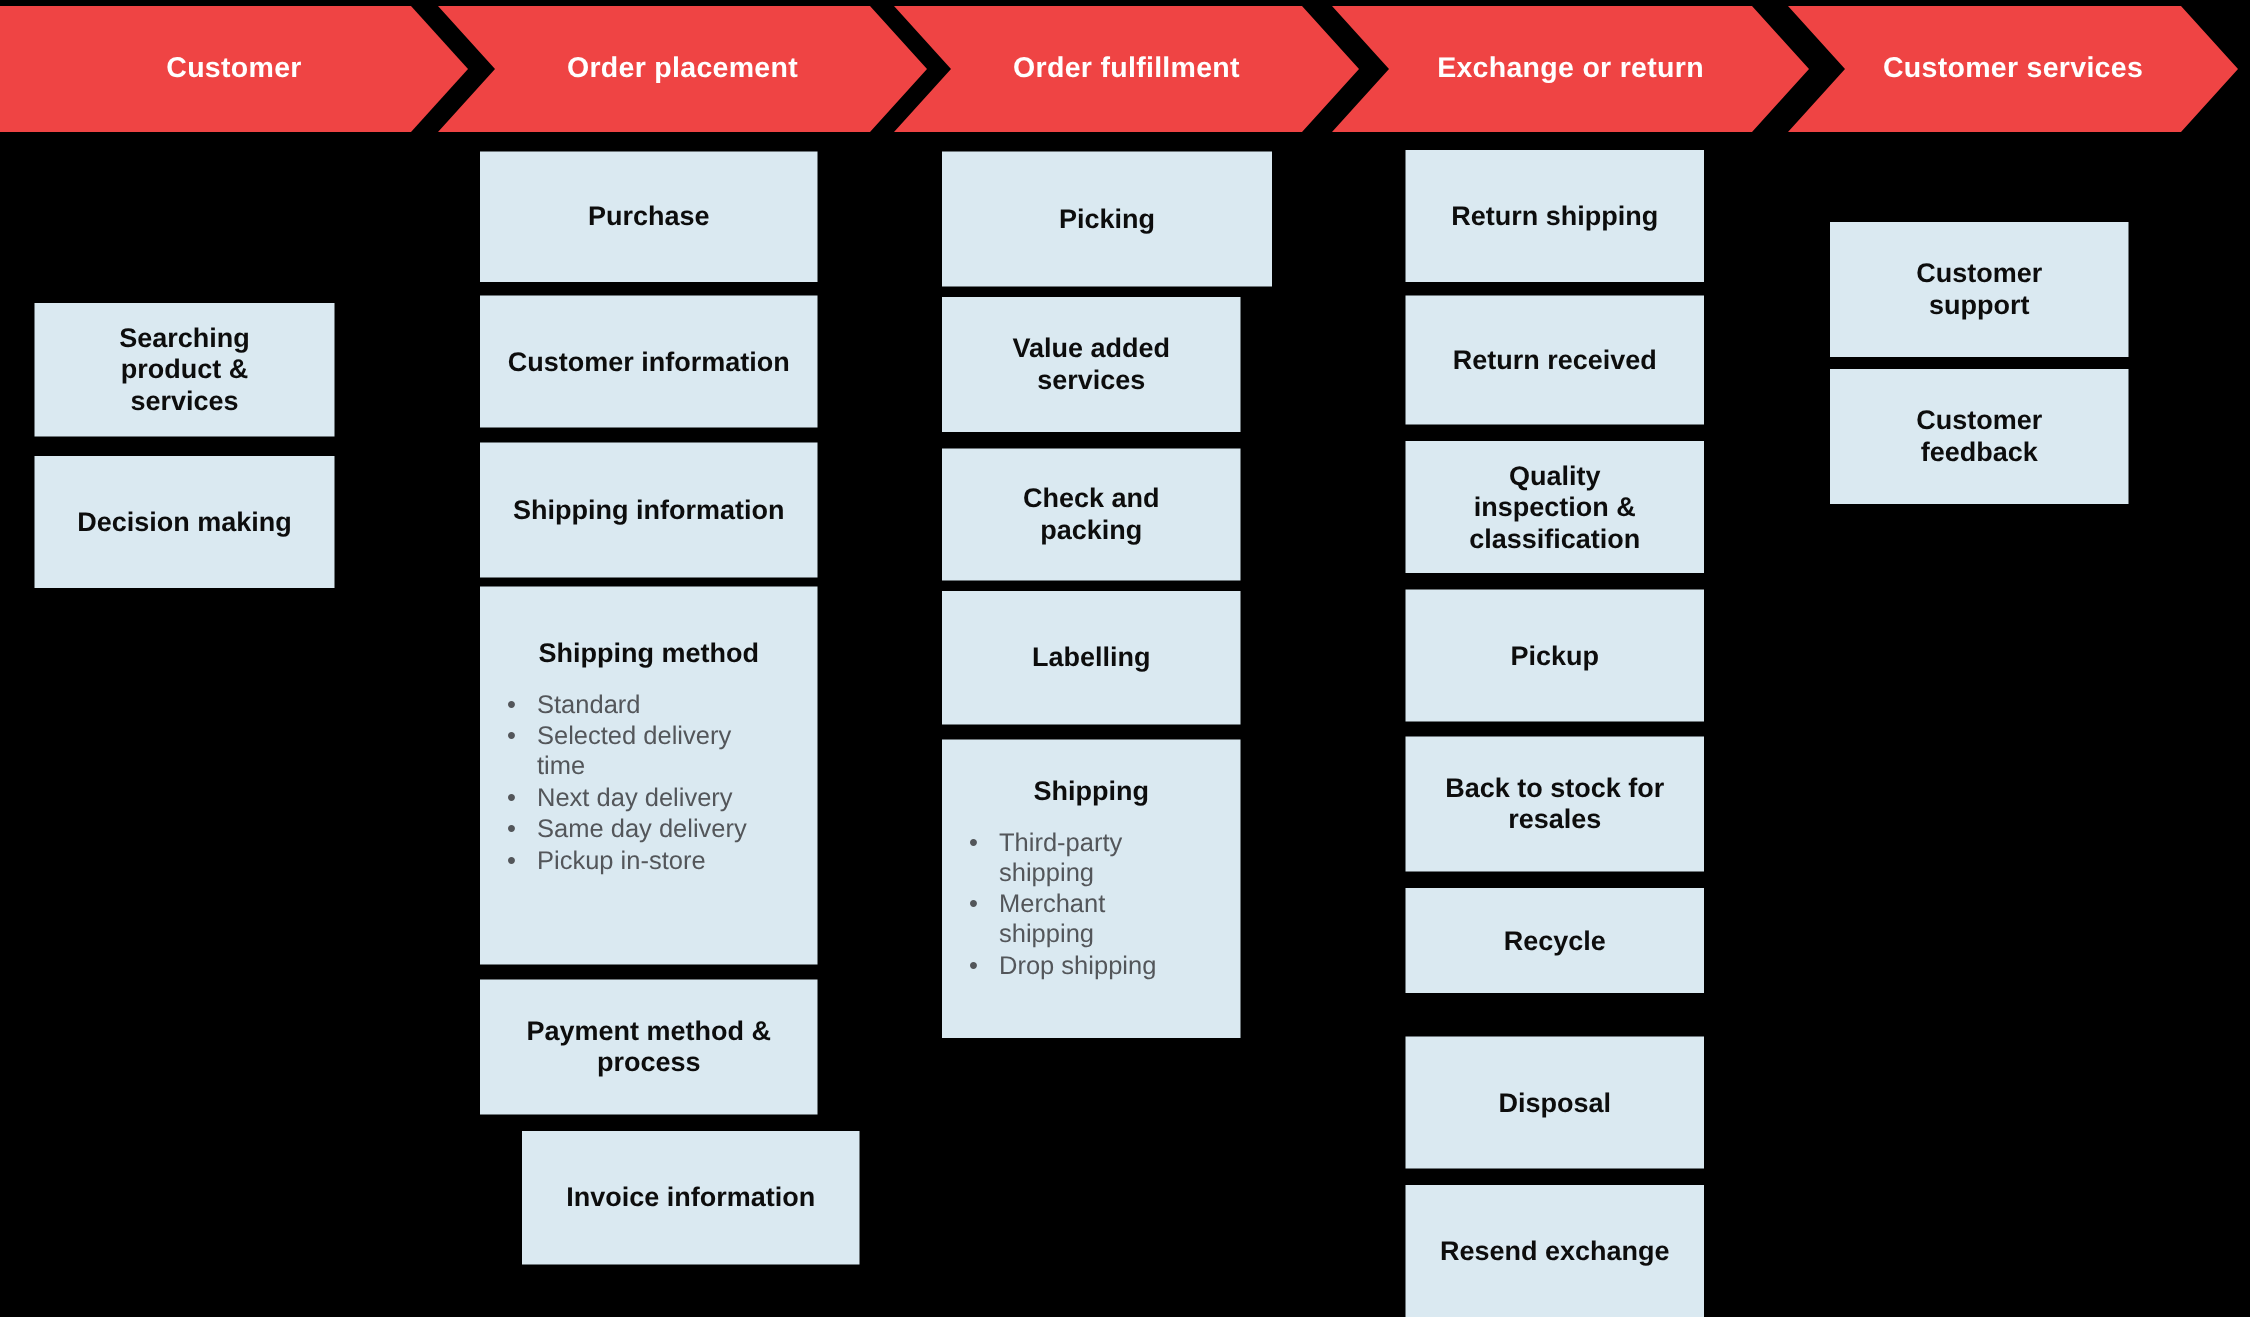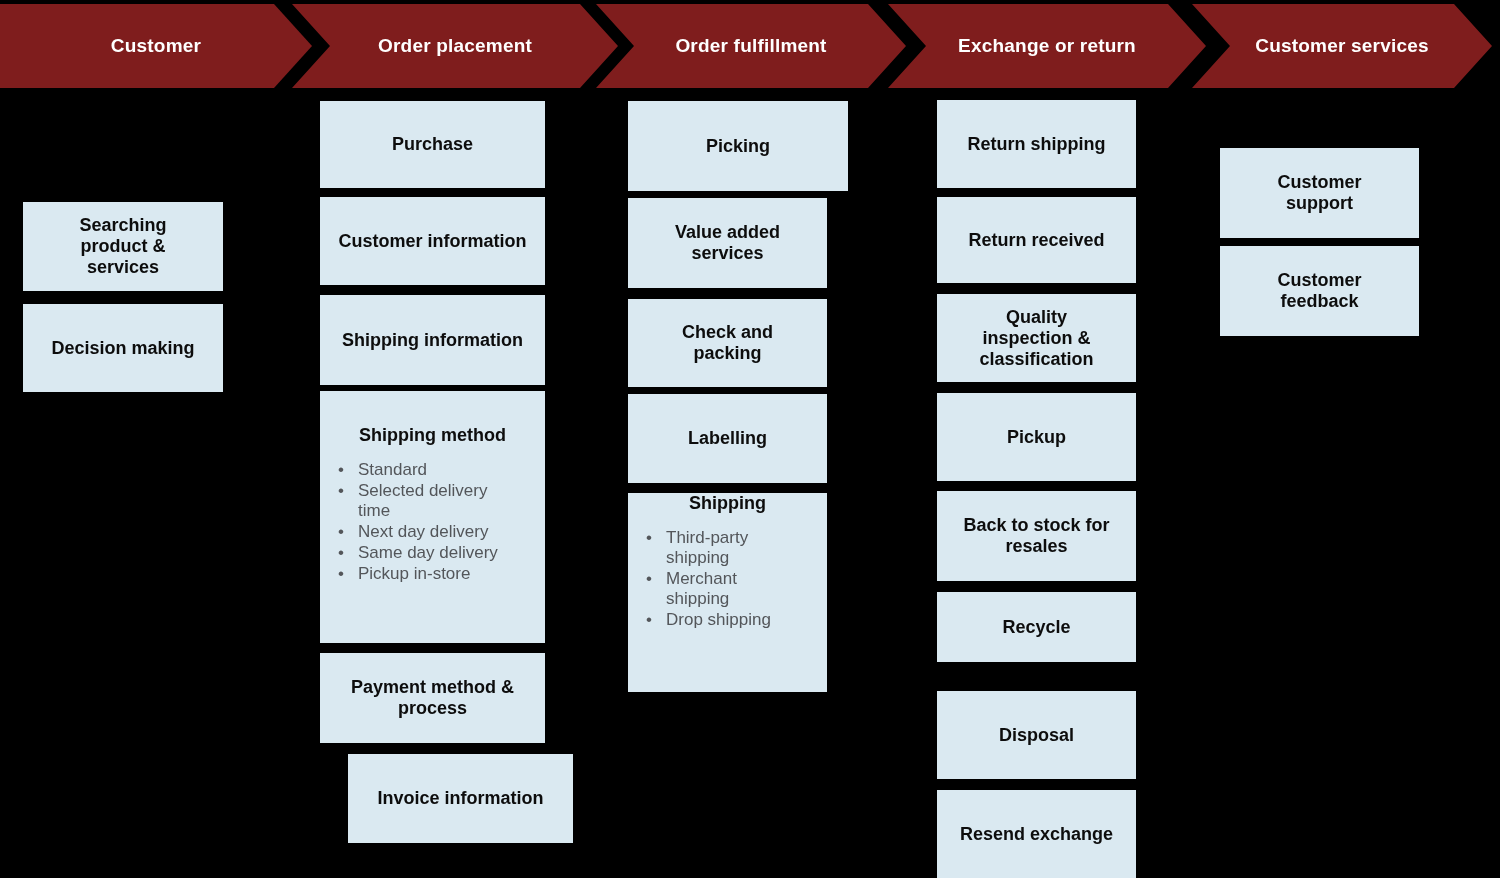--- a/index.html
+++ b/index.html
@@ -13,21 +13,21 @@
     width: 1500px;
     height: 878px;
     background: #000000;
     overflow: hidden;
   }
   
   .arrow {
     position: absolute;
     top: 4px;
     height: 84px;
-    background: #7f1d1d;
+    background: #ef4444;
     display: flex;
     align-items: center;
     justify-content: center;
     box-sizing: border-box;
     padding: 12px 38px;
     clip-path: polygon(0 0, calc(100% - 38px) 0, 100% 50%, calc(100% - 38px) 100%, 0 100%, 38px 50%);
   }
   .arrow-first {
     clip-path: polygon(0 0, calc(100% - 38px) 0, 100% 50%, calc(100% - 38px) 100%, 0 100%);
   }
@@ -63,21 +63,21 @@
   .list-box {
     display: block;
     text-align: left;
   }
   .list-box .box-title {
     display: block;
     text-align: center;
     margin-bottom: 14px;
   }
   .list-box.lb-col2 { padding-top: 34px; }
-  .list-box.lb-col3 { }
+  .list-box.lb-col3 { padding-top: 24px; }
   ul.bullets {
     list-style: none;
     margin: 0;
     padding: 0 0 0 14px;
   }
   .lb-col2 ul.bullets { padding-right: 42px; }
   .lb-col3 ul.bullets { padding-right: 26px; }
   ul.bullets li {
     position: relative;
     padding-left: 24px;

